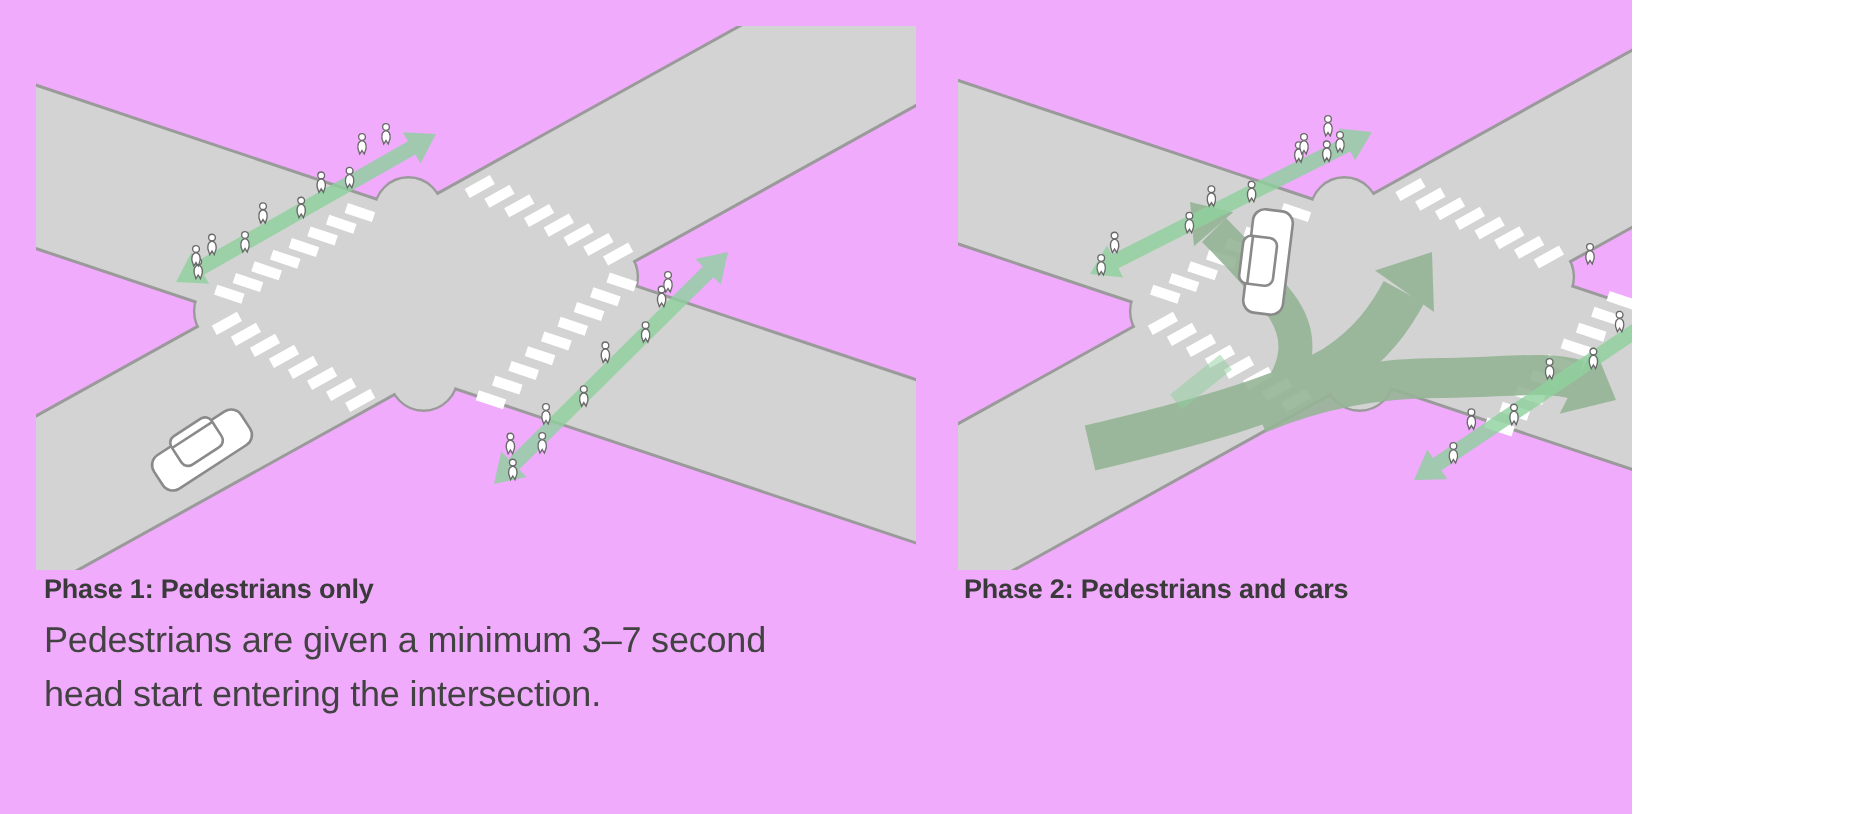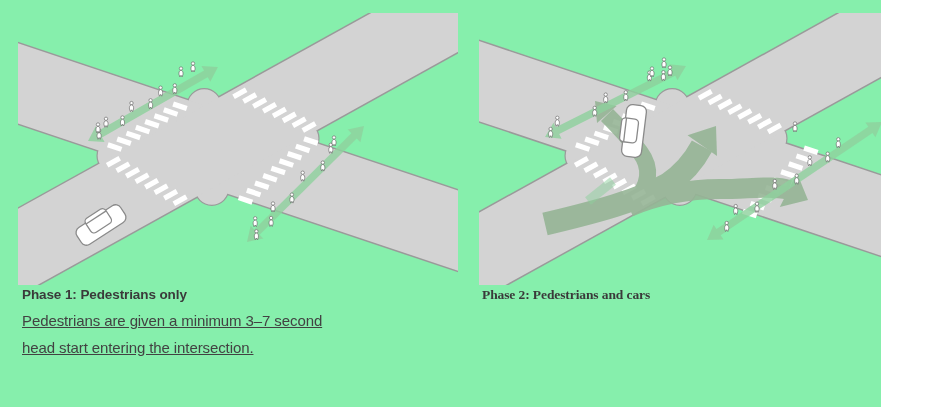--- a/index.html
+++ b/index.html
@@ -1,33 +1,33 @@
 <!DOCTYPE html>
 <html><head>
 <meta charset="utf-8">
 <style>
   html,body{margin:0;padding:0;background:#ffffff;}
   .stage{
     position:relative;
-    width:881px;height:407px;
-    background:#86efac;
+    width:816px;height:407px;
+    background:#f0abfc;
     font-family:"Liberation Sans", sans-serif;
     overflow:hidden;
   }
   #diagram-svg{position:absolute;left:0;top:0;}
   .caption{position:absolute;top:287px;}
   .caption-left{left:22px;width:445px;}
   .caption-right{left:482px;width:450px;}
   .caption-heading{
     font-size:13.5px;font-weight:bold;letter-spacing:-0.1px;
     line-height:1.25;
   }
   .caption-body{
-    font-size:15px;line-height:27px;margin-top:3px;
-    white-space:pre-line;letter-spacing:-0.1px;text-decoration:underline;
+    font-size:18px;line-height:27px;margin-top:3px;
+    white-space:pre-line;letter-spacing:-0.1px;
   }
 </style>
 </head>
 <body>
 
 <div class="stage">
 
   <svg id="diagram-svg" width="936" height="290" viewBox="0 0 936 290">
     <defs>
       <clipPath id="clipL">
@@ -207,16 +207,16 @@
       </g>
   </svg>
 
   <div class="caption caption-left">
     <div class="caption-heading" style="color: rgb(58, 58, 58);">Phase 1: Pedestrians only</div>
     <div class="caption-body" style="color: rgb(66, 66, 66);">Pedestrians are given a minimum 3–7 second
 head start entering the intersection.</div>
   </div>
 
   <div class="caption caption-right">
-    <div class="caption-heading" style="color: rgb(58, 58, 58); font-family: Liberation Serif, serif;">Phase 2: Pedestrians and cars</div>
+    <div class="caption-heading" style="color: rgb(58, 58, 58);">Phase 2: Pedestrians and cars</div>
   </div>
 
 </div>
 
 </body></html>

